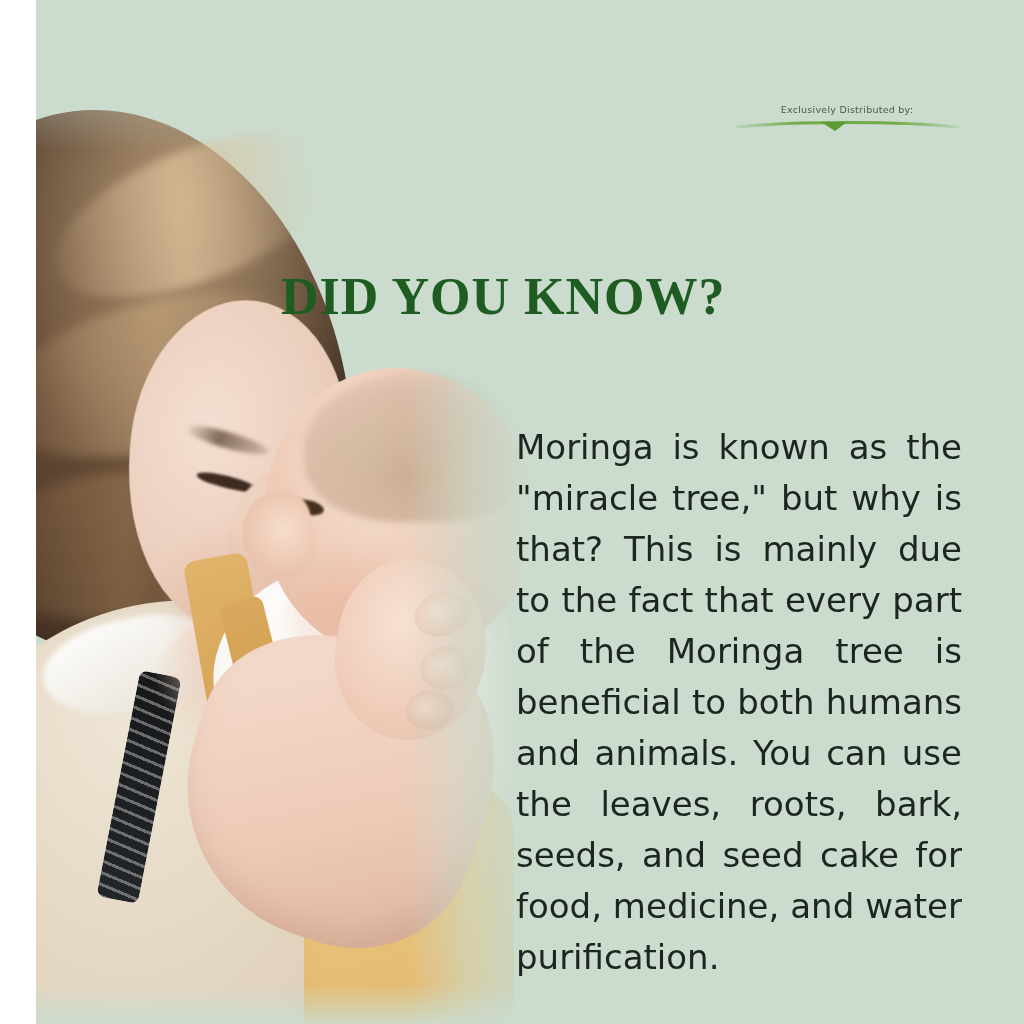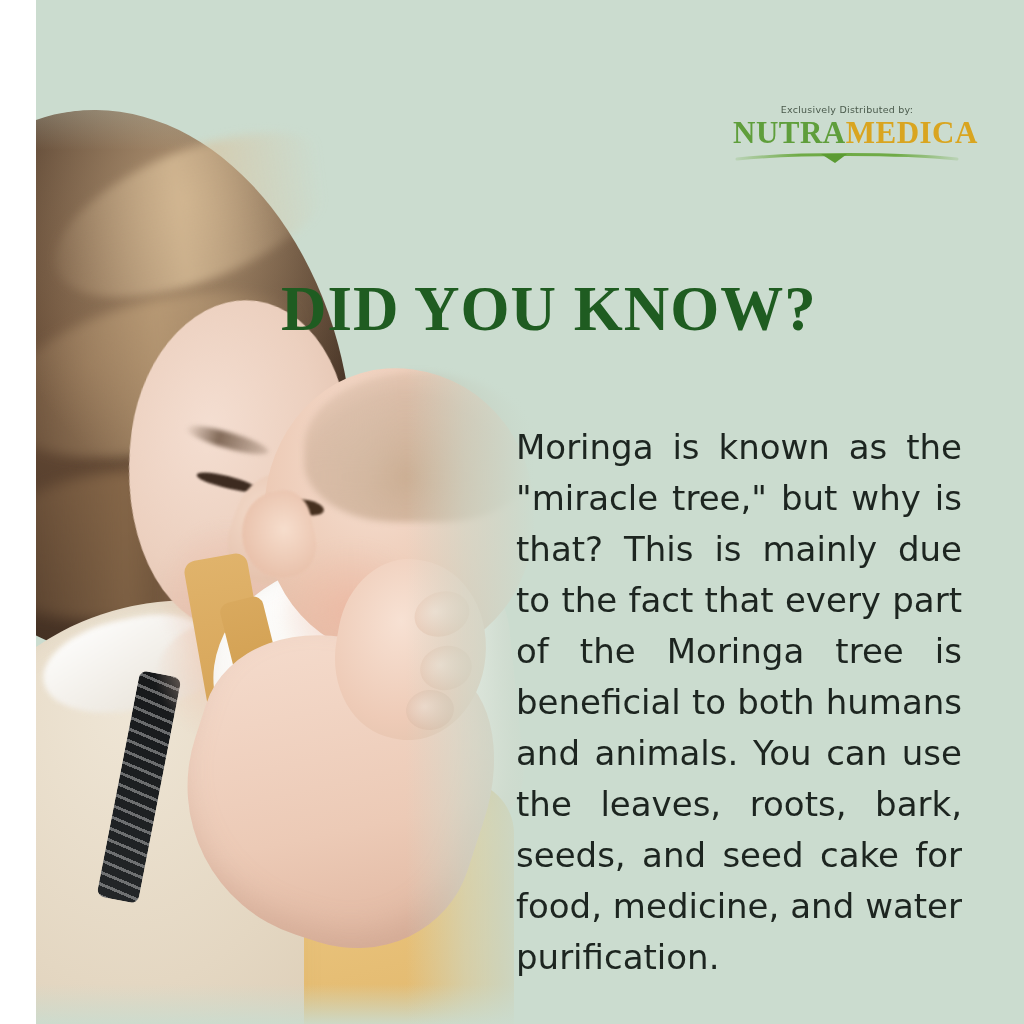--- a/index.html
+++ b/index.html
@@ -331,21 +331,21 @@
   }
 
   
   .headline {
     position: absolute;
     left: 245px;
     top: 236px;
     width: 700px;
     font-family: "Liberation Serif", "DejaVu Serif", serif;
     font-weight: 700;
-    font-size: 63px;
+    font-size: 52px;
     line-height: 1;
     letter-spacing: 1px;
     color: #1f5c21;
     white-space: nowrap;
   }
 
   
   .body-copy {
     position: absolute;
     left: 480px;
@@ -402,21 +402,20 @@
       <div class="ph finger3"></div>
 
     </div>
     <div class="photo-fade-top"></div>
     <div class="photo-fade-bottom"></div>
     <div class="photo-fade-right"></div>
   </div>
 
   <div class="logo">
     <div class="logo-tagline">Exclusively Distributed by:</div>
-    <div class="logo-word"><span class="logo-nutra">NUTRA</span><span class="logo-medica">MEDICA</span></div>
     <div class="logo-arrow">
       <svg width="224" height="14" viewBox="0 0 224 14" xmlns="http://www.w3.org/2000/svg">
         <defs>
           <linearGradient id="swooshGrad" x1="0" y1="0" x2="1" y2="0">
             <stop offset="0%" stop-color="#6aa83f" stop-opacity="0.18"></stop>
             <stop offset="28%" stop-color="#6aa83f" stop-opacity="0.95"></stop>
             <stop offset="72%" stop-color="#6aa83f" stop-opacity="0.95"></stop>
             <stop offset="100%" stop-color="#6aa83f" stop-opacity="0.18"></stop>
           </linearGradient>
         </defs>

